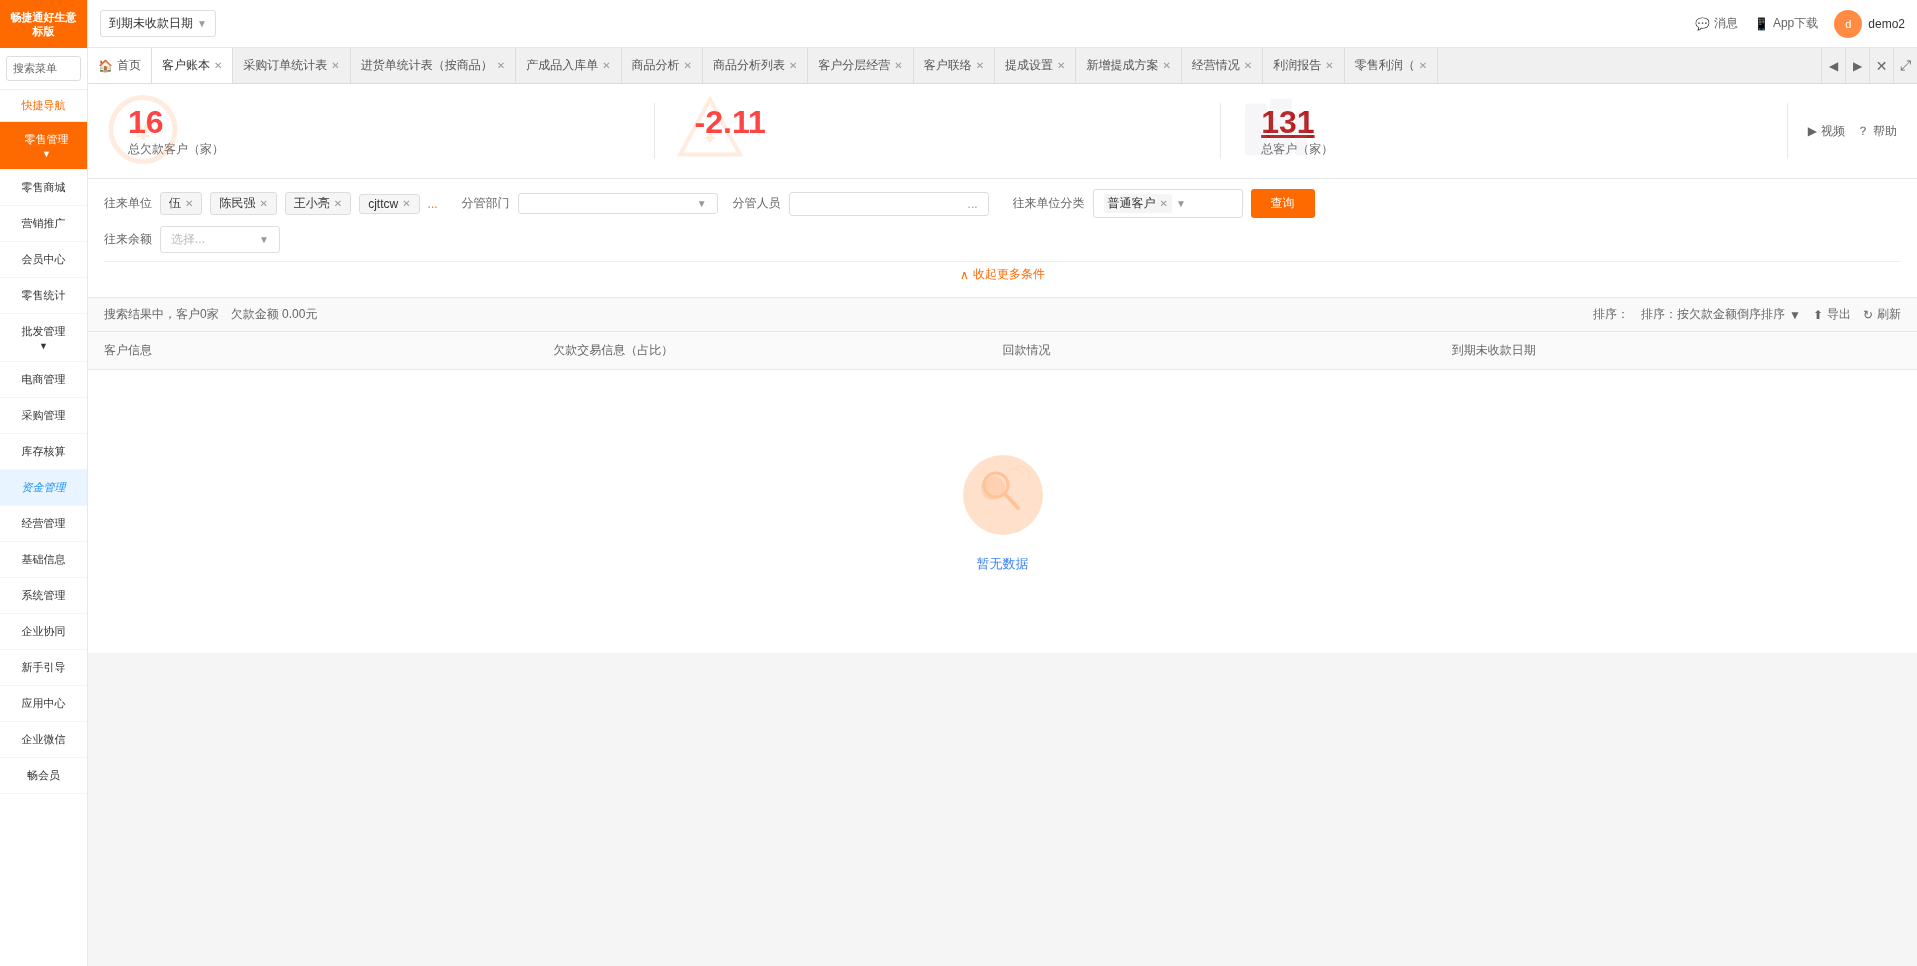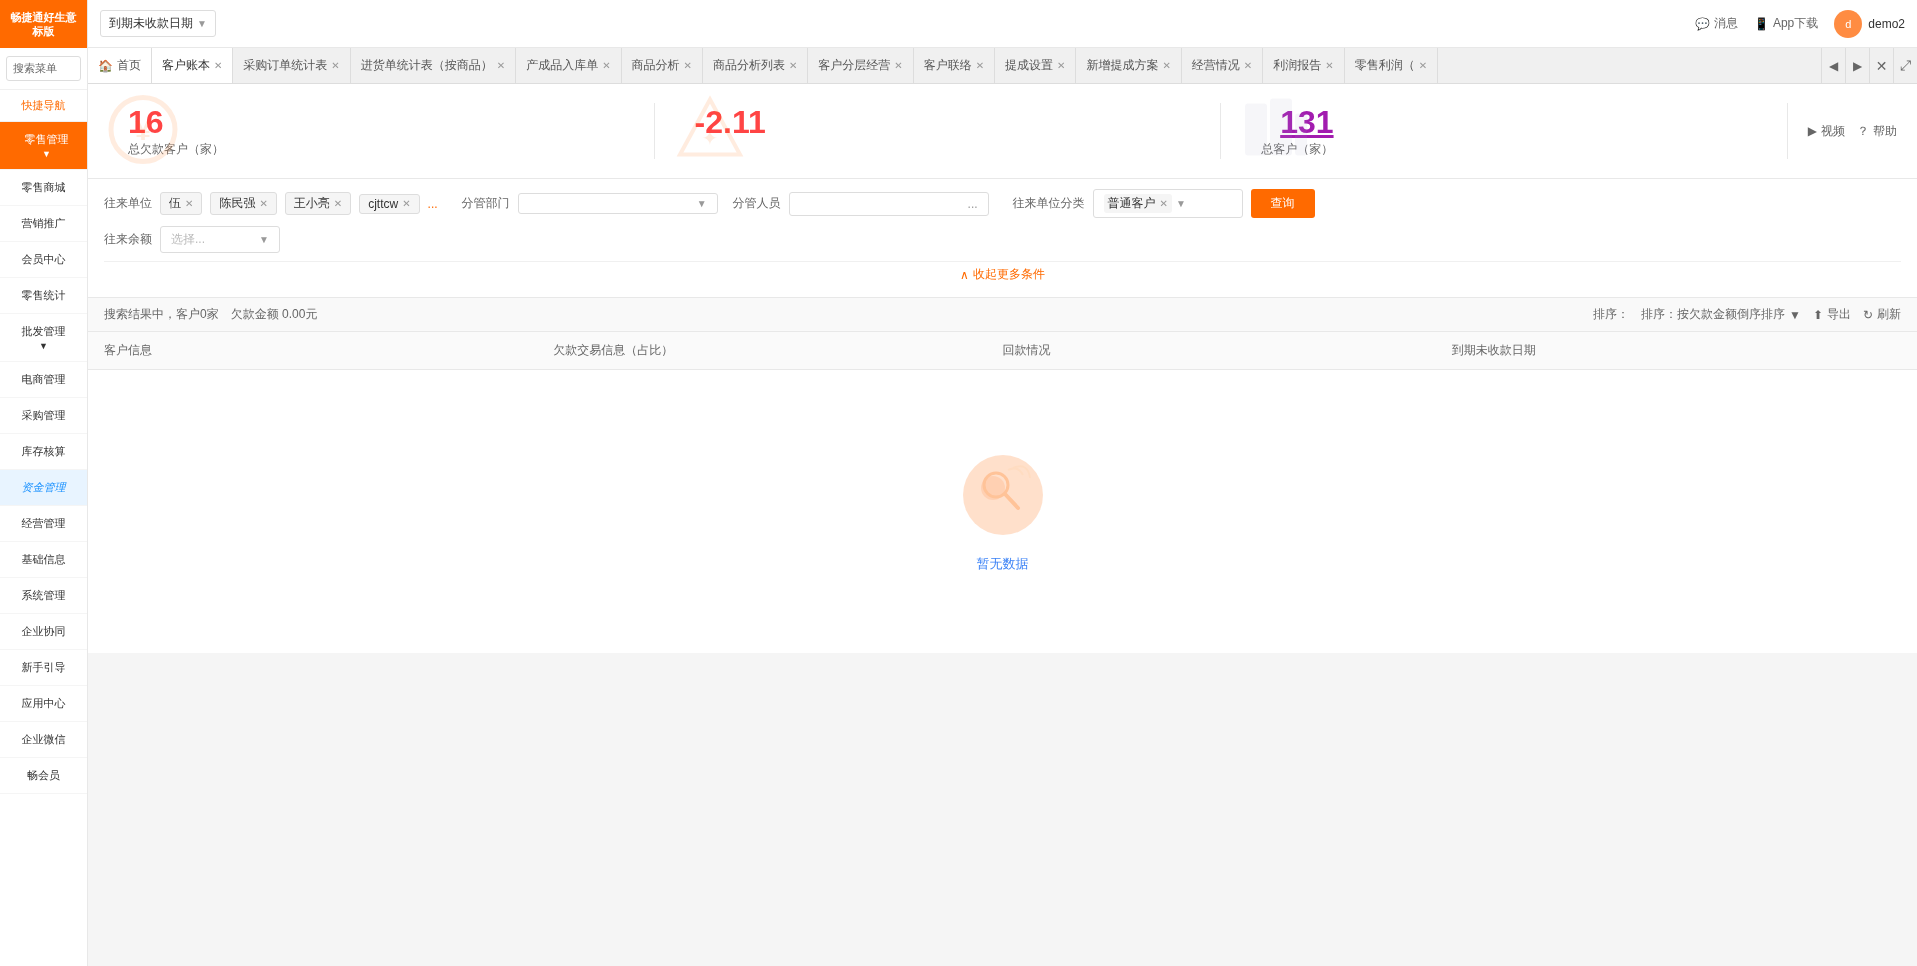--- a/index.html
+++ b/index.html
@@ -40,21 +40,21 @@
 
     
     .page-content { flex: 1; overflow-y: auto; background: #f5f5f5; }
 
     
     .summary-bar { background: #fff; display: flex; align-items: stretch; border-bottom: 1px solid #e8e8e8; position: relative; }
     .summary-card { flex: 1; padding: 20px 30px; display: flex; flex-direction: column; gap: 6px; position: relative; }
     .summary-card:not(:last-child)::after { content: ''; position: absolute; right: 0; top: 20%; height: 60%; border-right: 1px solid #e8e8e8; }
     .summary-value { font-size: 32px; font-weight: bold; color: #ff4444; }
     .summary-value.negative { color: #ff4444; }
-    .summary-value.dark { color: #a21caf; text-decoration: underline; margin-left: 19px; }
+    .summary-value.dark { color: #b91c1c; text-decoration: underline; }
     .summary-label { font-size: 12px; color: #666; }
     .summary-actions { display: flex; align-items: center; gap: 12px; padding: 0 20px; font-size: 12px; color: #ff6a00; }
     .summary-action-btn { display: flex; align-items: center; gap: 4px; cursor: pointer; color: #666; }
 
     
     .filter-bar { background: #fff; padding: 10px 16px; border-bottom: 1px solid #e8e8e8; }
     .filter-row { display: flex; align-items: center; gap: 8px; margin-bottom: 8px; flex-wrap: wrap; }
     .filter-label { color: #666; font-size: 12px; white-space: nowrap; }
     .filter-tag { display: inline-flex; align-items: center; gap: 4px; background: #f5f5f5; border: 1px solid #ddd; border-radius: 3px; padding: 2px 8px; font-size: 12px; color: #333; }
     .filter-tag-close { color: #999; cursor: pointer; font-size: 10px; }

